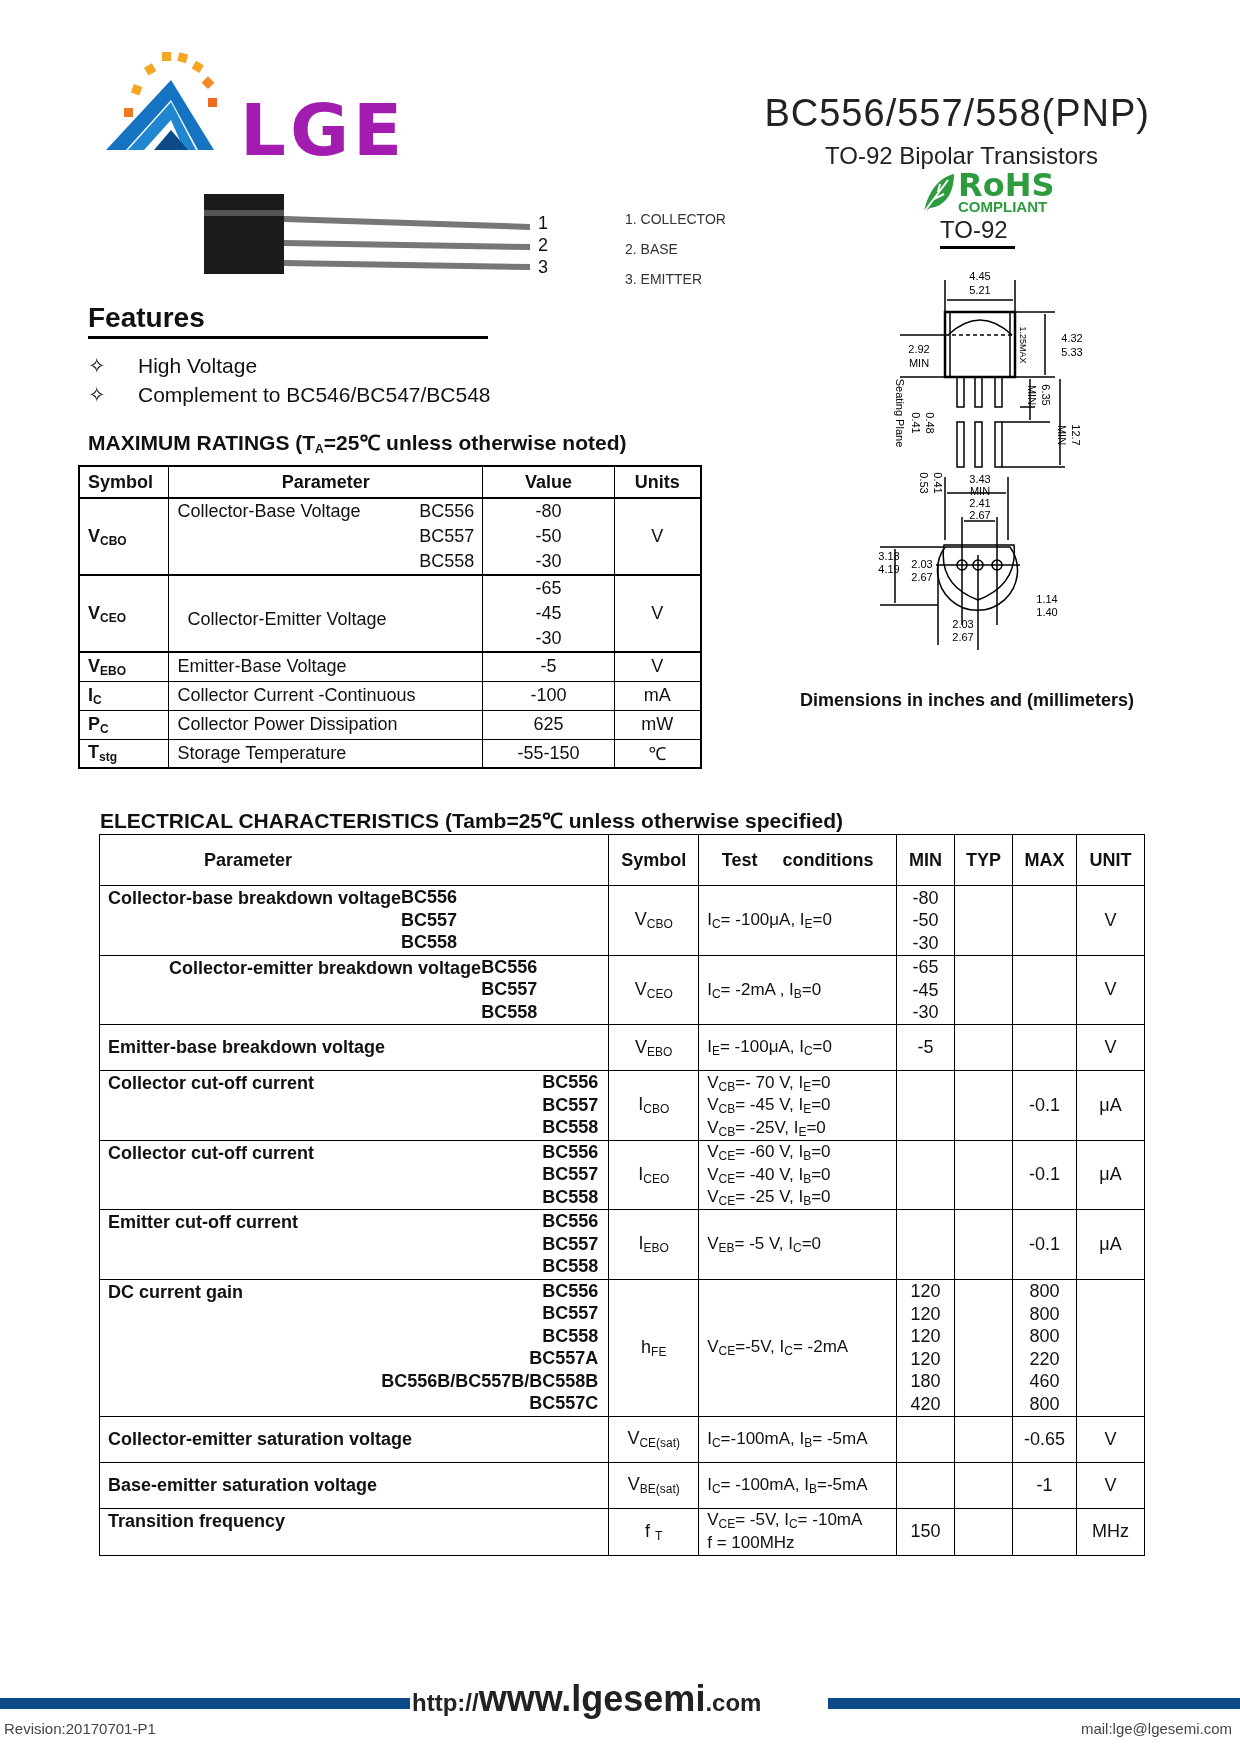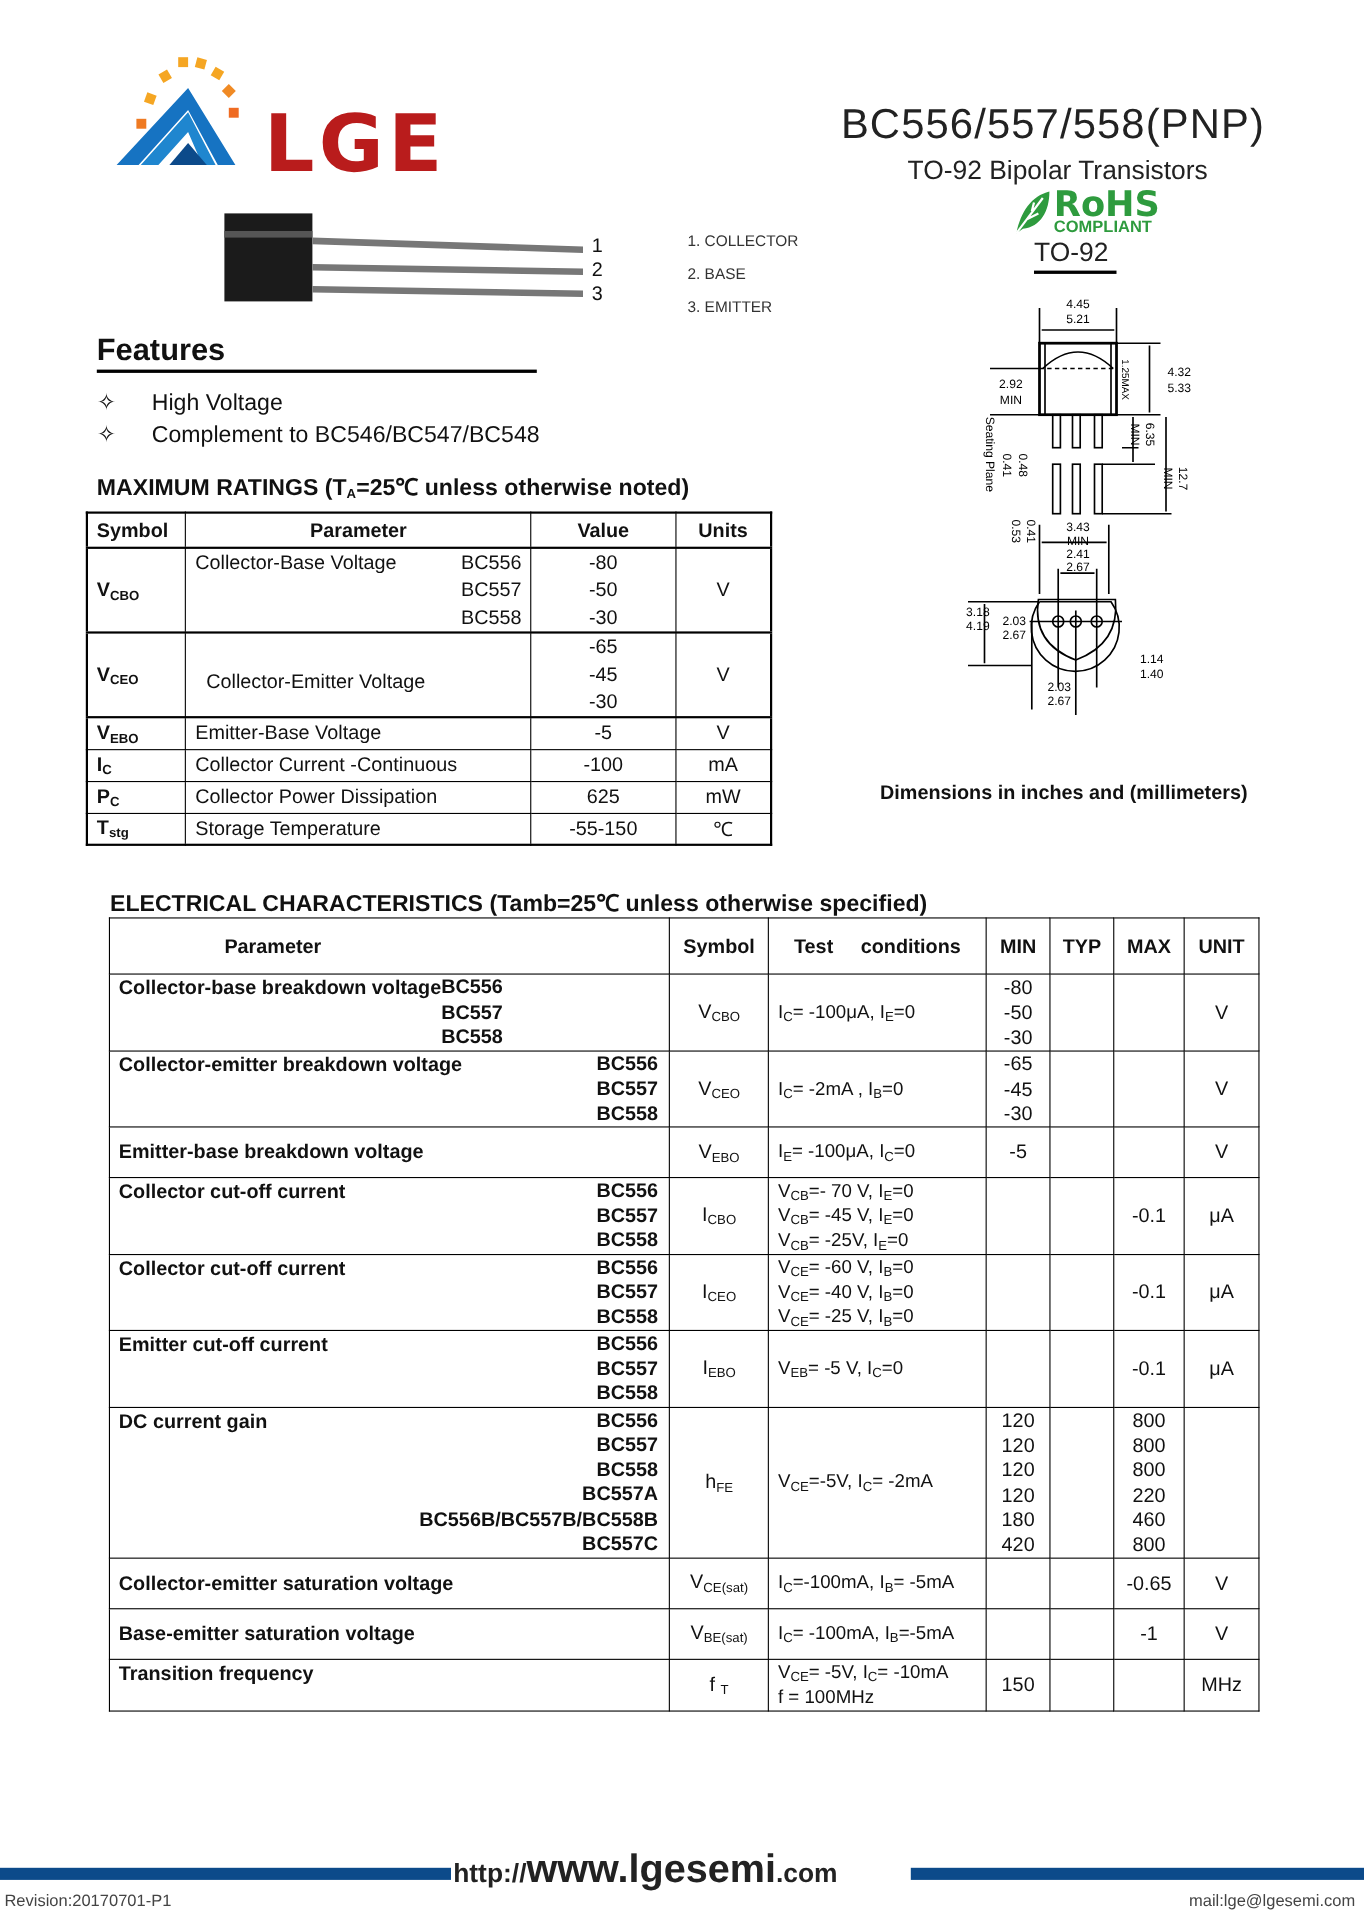--- a/index.html
+++ b/index.html
@@ -1,19 +1,19 @@
 <!DOCTYPE html>
 <html><head>
 <meta charset="utf-8">
 <style>
   html,body{margin:0;padding:0;background:#fff;}
   body{width:1240px;height:1754px;position:relative;overflow:hidden;font-family:"Liberation Sans",sans-serif;color:#111;}
   .abs{position:absolute;}
   
-  .logo-text{left:240px;top:88px;font-size:72px;font-weight:bold;color:#b91c1c;letter-spacing:4px;font-family:"DejaVu Sans",sans-serif;}
+  .logo-text{left:240px;top:88px;font-size:72px;font-weight:bold;color:#a21caf;letter-spacing:4px;font-family:"DejaVu Sans",sans-serif;}
   .title{right:90px;top:92px;font-size:38px;color:#222;letter-spacing:1px;}
   .subtitle{right:142px;top:142px;font-size:24px;color:#222;margin-left:20px;}
   .rohs{left:920px;top:170px;}
   .rohs-big{font-size:32px;font-weight:bold;color:#2e9b3e;line-height:30px;font-family:"DejaVu Sans",sans-serif;}
   .rohs-small{font-size:15px;font-weight:bold;color:#2e9b3e;line-height:14px;}
   .pkg-label{left:940px;top:216px;font-size:24px;color:#222;}
   .pkg-underline{left:940px;top:246px;width:75px;height:3px;background:#000;}
   .pins{left:625px;top:204px;font-size:14px;color:#333;line-height:30px;}
   .features-h{left:88px;top:302px;font-size:28px;font-weight:bold;}
   .features-line{left:88px;top:336px;width:400px;height:3px;background:#000;}
@@ -27,21 +27,21 @@
   .mr td{vertical-align:middle;}
   .ec-title{left:100px;top:806px;font-size:21px;font-weight:bold;}
   .ec{left:99px;top:834px;width:1046px;}
   .ec th{font-weight:bold;height:50px;font-size:18px;}
   .ec td{font-size:18px;vertical-align:middle;}
   .sub{font-size:12px;vertical-align:-3px;}
   .c{text-align:center;}
   .r{text-align:right;}
   .b{font-weight:bold;}
   .lines div{height:25px;line-height:25px;}
-  .dim-caption{left:800px;top:690px;font-size:18px;font-weight:bold;margin-top:20px;}
+  .dim-caption{left:800px;top:690px;font-size:18px;font-weight:bold;}
   .footer-bar{top:1698px;height:11px;background:#0c4a8a;}
   .footer-url{left:412px;top:1678px;font-weight:bold;color:#222;}
   .footer-rev{left:4px;top:1720px;font-size:15px;color:#444;}
   .footer-mail{right:8px;top:1720px;font-size:15px;color:#444;}
   svg text{font-family:"Liberation Sans",sans-serif;}
 </style>
 </head>
 <body>
 
 <div class="abs" style="left:96px;top:40px;width:300px;height:115px;">
@@ -302,21 +302,21 @@
           <div style="height:22.5px;line-height:22.5px">-80</div>
           <div style="height:22.5px;line-height:22.5px">-50</div>
           <div style="height:22.5px;line-height:22.5px">-30</div>
         </td>
         <td class="c"></td>
         <td class="c"></td>
         <td class="c">V</td>
       </tr>
       <tr style="height: 69.5px;">
         <td style="vertical-align:top">
-          <div style="display:flex;justify-content:space-between">
+          <div style="display:flex;justify-content:center">
             <div class="b" style="padding-top:2px">Collector-emitter breakdown voltage</div>
             <div class="b r lines" style="padding-right:2px">
               <div style="height:22.5px;line-height:22.5px">BC556</div>
               <div style="height:22.5px;line-height:22.5px">BC557</div>
               <div style="height:22.5px;line-height:22.5px">BC558</div>
             </div>
           </div>
         </td>
         <td class="c">V<span class="sub">CEO</span></td>
         <td style="font-size:17px">

